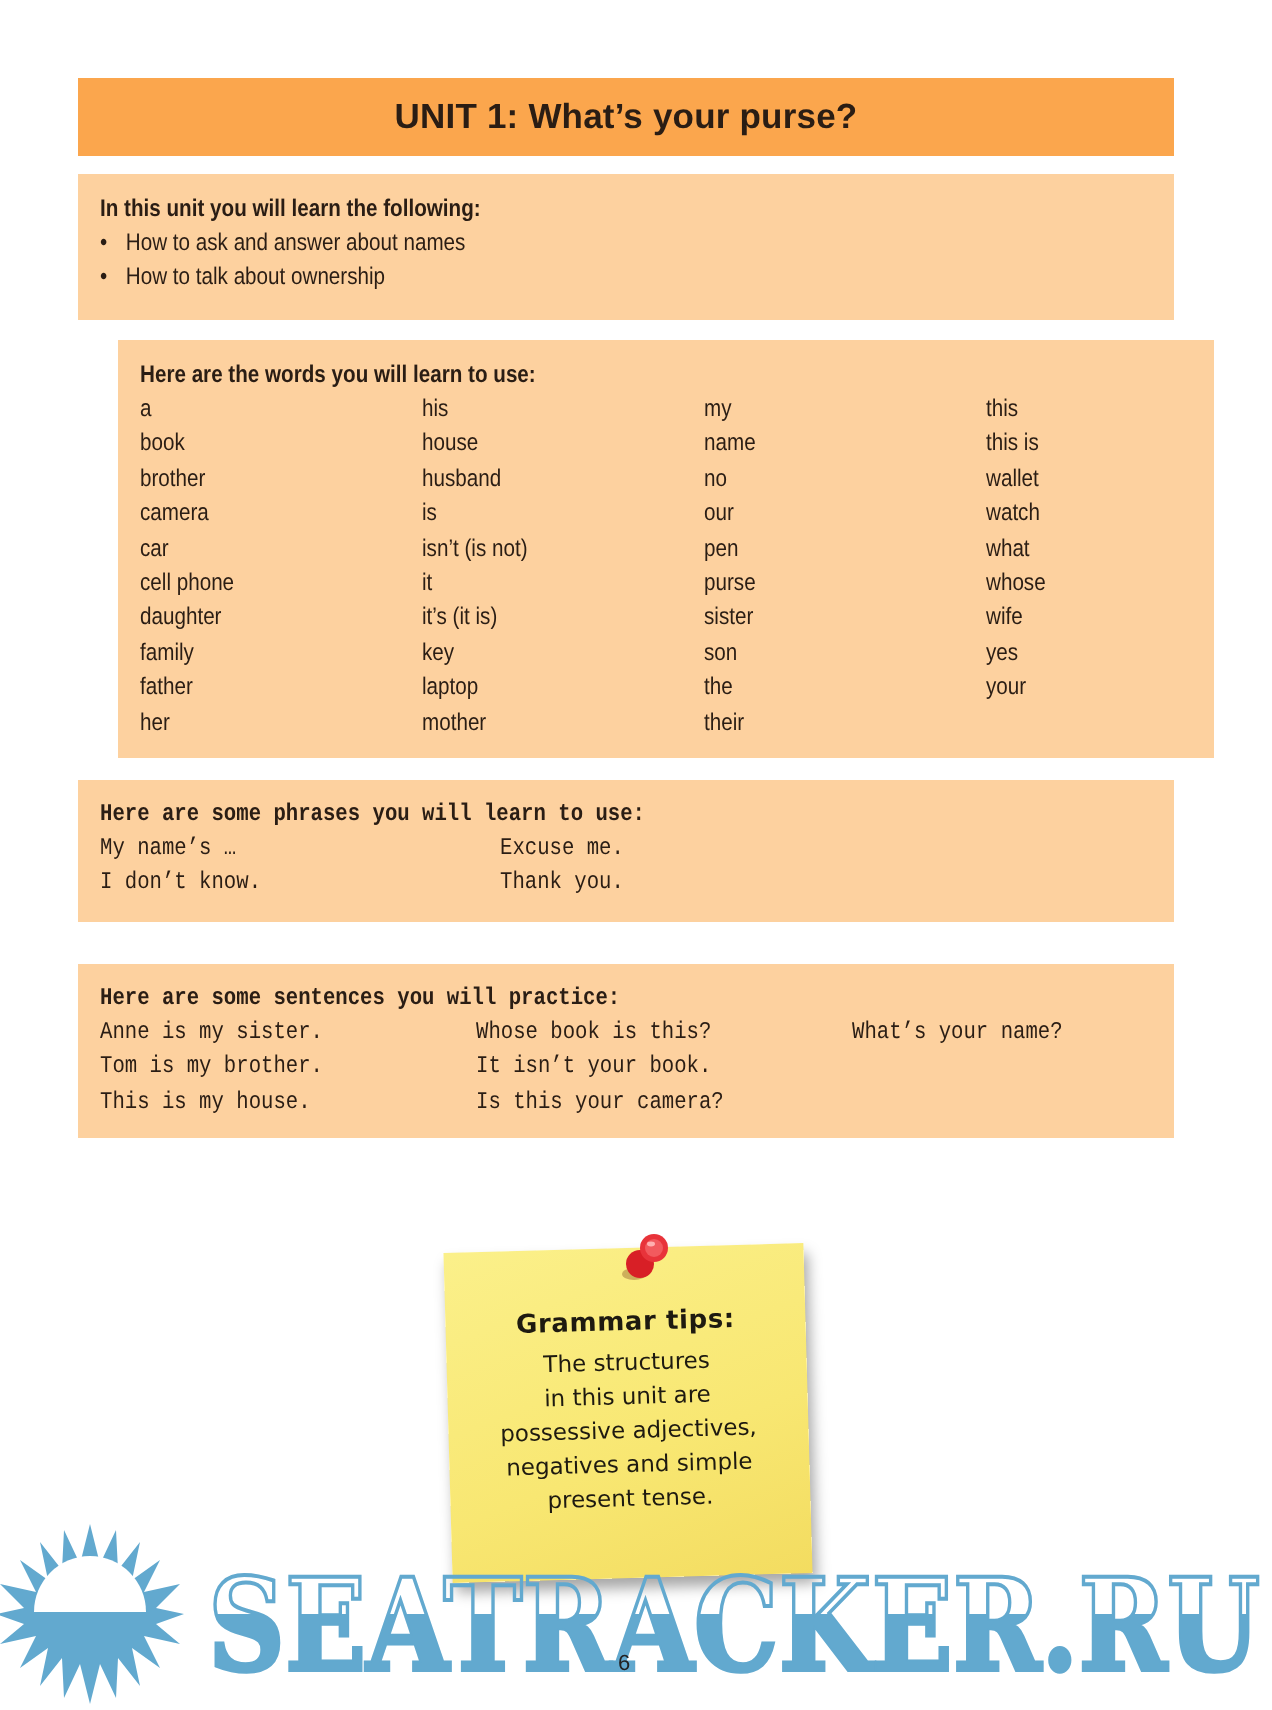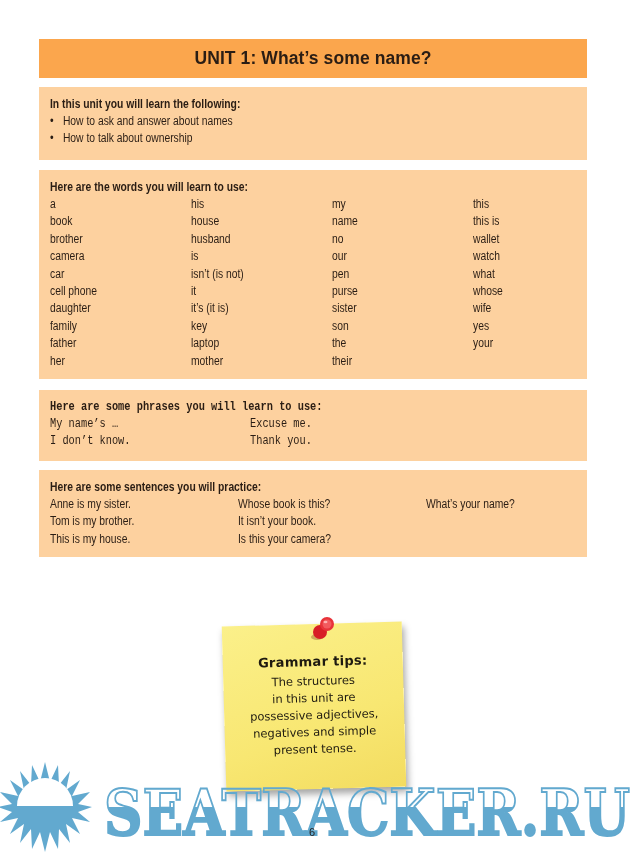--- a/index.html
+++ b/index.html
@@ -24,23 +24,23 @@
     box-sizing: border-box; padding: 9px 0 0 11px;
   }
   .narrow { font-size: 12px; transform: scaleX(0.86); transform-origin: left top; white-space: nowrap; }
   .box-heading { font-weight: bold; height: 17px; line-height: 17px; }
   .row { height: 17.4px; line-height: 17.4px; position: relative; }
   .bullet-row { height: 17px; line-height: 17px; position: relative; }
   .bullet-row .dot { position: absolute; left: 0; }
   .bullet-row .txt { position: absolute; left: 15px; }
   .col { position: absolute; top: 0; }
   #box1 { top: 87px; height: 73px; }
-  #box2 { top: 170px; height: 209px; }
+  #box2 { top: 170px; height: 209px; margin-left: 20px; }
   #box3 { top: 390px; height: 71px; font-family: Liberation Mono, monospace; }
-  #box4 { top: 470px; height: 87px; }
+  #box4 { top: 482px; height: 87px; font-family: Liberation Mono, monospace; }
   .words-grid { position: relative; }
 
   .sticky-wrap {
     position: absolute; left: 224px; top: 624px; width: 180px; height: 165px;
     transform: rotate(-1.6deg);
   }
   .sticky {
     position: absolute; inset: 0;
     background: linear-gradient(160deg, #fbf08a 0%, #f8e772 60%, #f3dc60 100%);
     box-shadow: 2px 5px 7px rgba(0,0,0,0.35);
@@ -61,21 +61,21 @@
   }
   .page-number {
     position: absolute; left: 309px; top: 826px; font-size: 11px; color: #222;
     font-family: "Liberation Sans", sans-serif;
   }
 </style>
 </head>
 <body>
 
 <div class="title-bar">
-  <span>UNIT 1:  What’s some name?</span>
+  <span>UNIT 1:  What’s your purse?</span>
 </div>
 
 <div class="box" id="box1">
   <div class="narrow">
     <div class="box-heading">In this unit you will learn the following:</div>
     <div class="bullet-row">
       <span class="dot">•</span>
       <span class="txt">How to ask and answer about names</span>
     </div>
     <div class="bullet-row">

